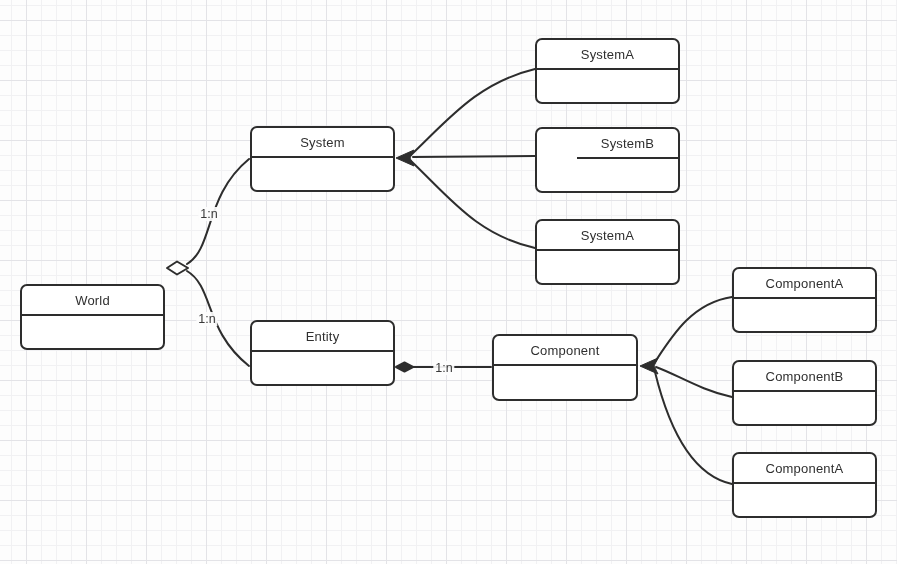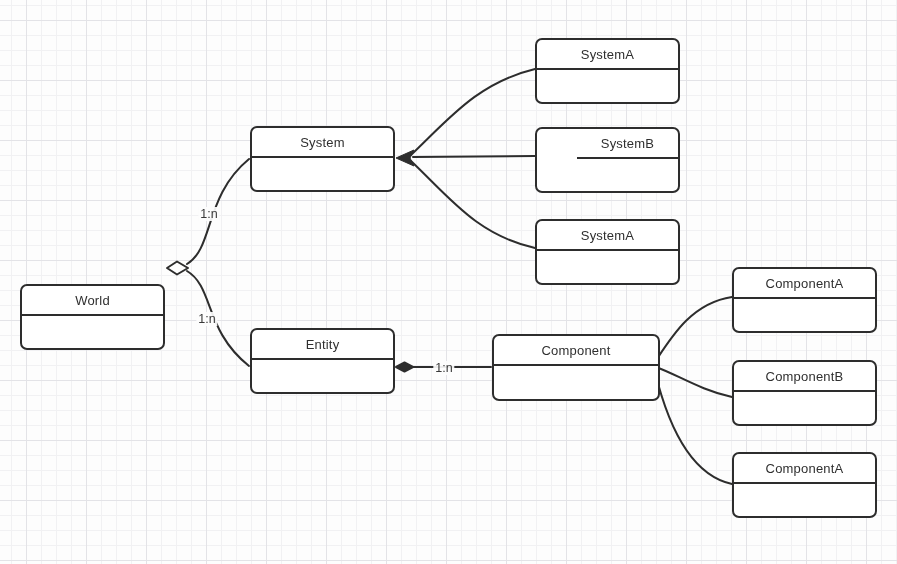--- a/index.html
+++ b/index.html
@@ -90,26 +90,26 @@
   <div class="node" style="left:20px;top:236px;margin-top:48px;">
     <div class="node-title">World</div>
     <div class="node-body"></div>
   </div>
 
   <div class="node" style="left:250px;top:126px;">
     <div class="node-title">System</div>
     <div class="node-body"></div>
   </div>
 
-  <div class="node" style="left:250px;top:328px;">
+  <div class="node" style="left:250px;top:320px;">
     <div class="node-title">Entity</div>
     <div class="node-body"></div>
   </div>
 
-  <div class="node" style="left:492px;top:334px;width:168px;height:67px;">
+  <div class="node" style="left:492px;top:334px;width:146px;height:67px;">
     <div class="node-title">Component</div>
     <div class="node-body"></div>
   </div>
 
   <div class="node" style="left:535px;top:38px;">
     <div class="node-title">SystemA</div>
     <div class="node-body"></div>
   </div>
 
   <div class="node" style="left:535px;top:127px;padding-left:40px;">

